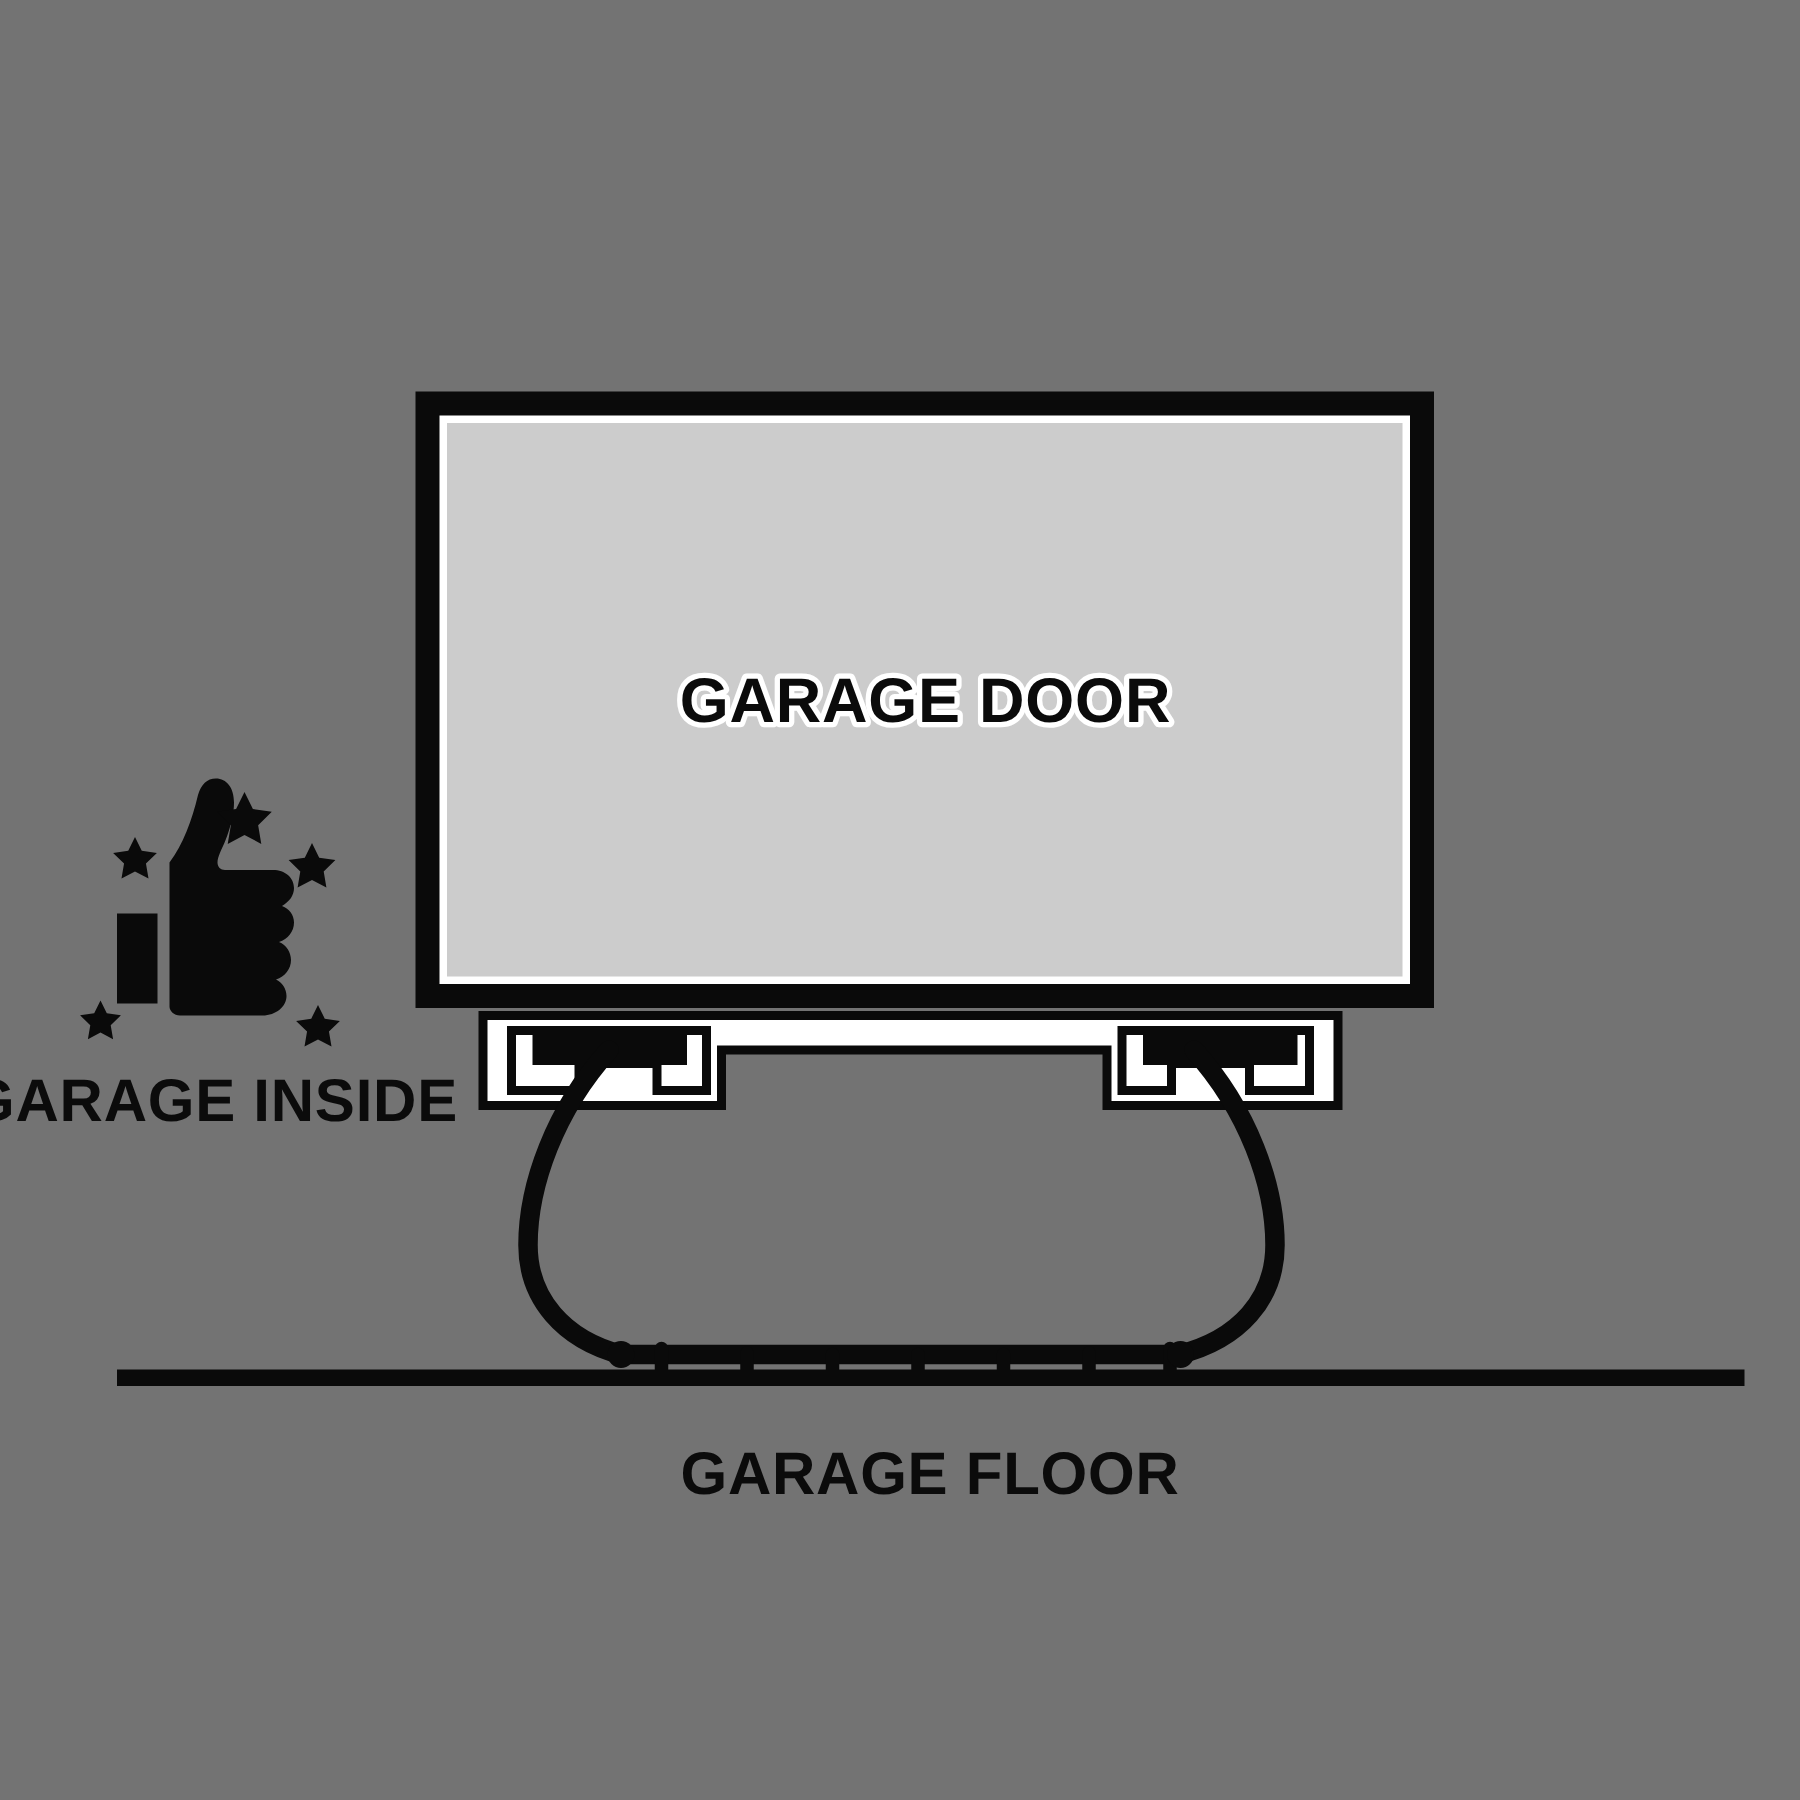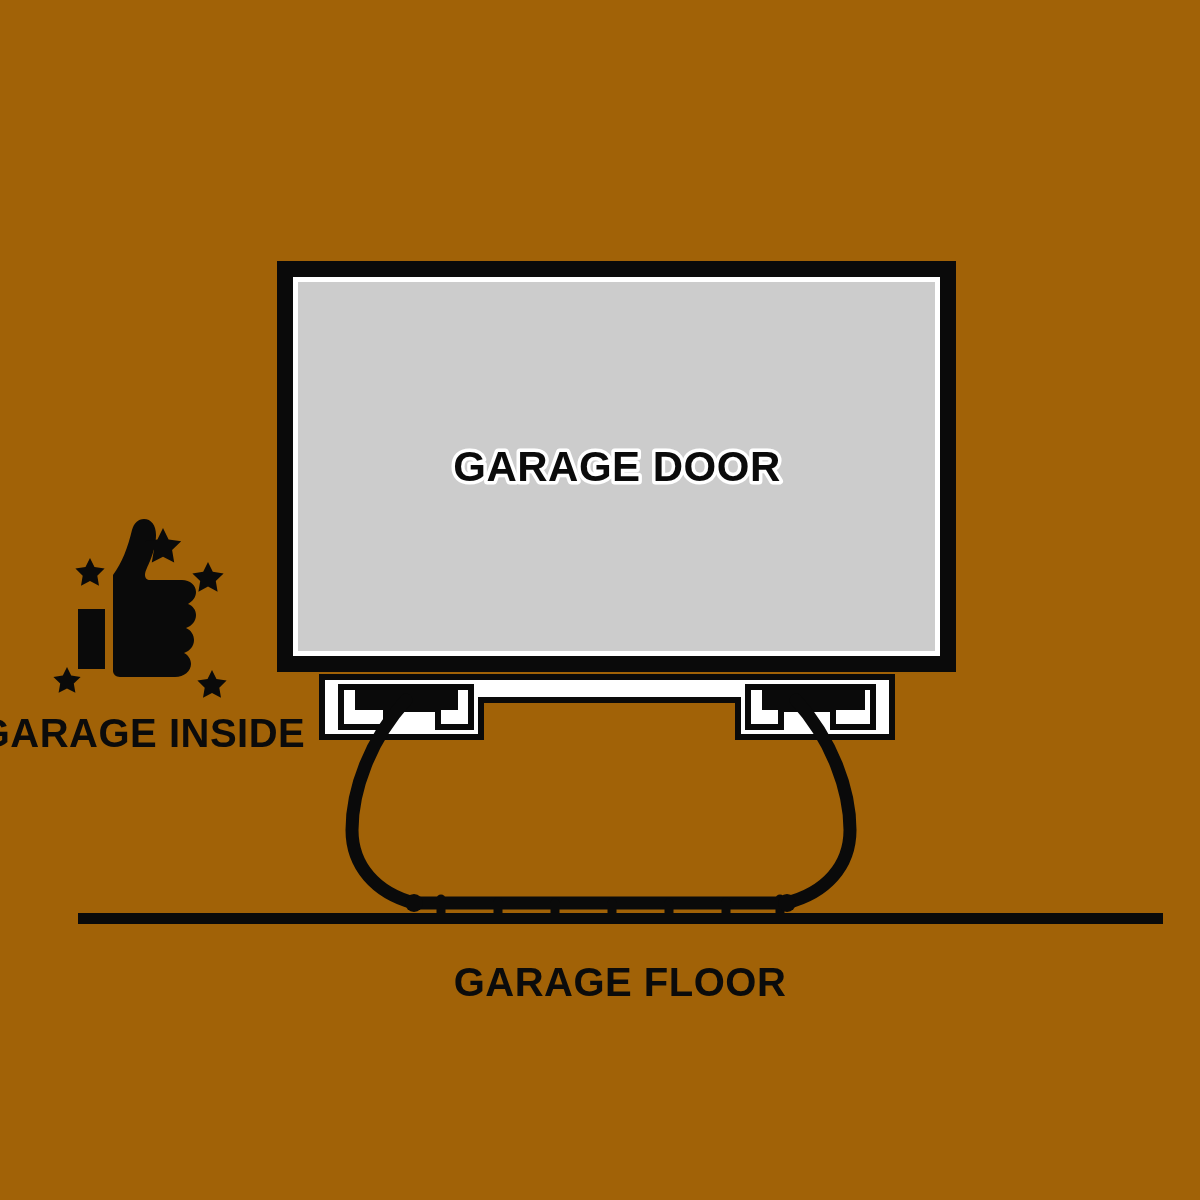--- a/index.html
+++ b/index.html
@@ -8,21 +8,21 @@
     padding: 0;
     background: #ffffff;
   }
   body {
     font-family: "Liberation Sans", sans-serif;
   }
   #stage {
     position: relative;
     width: 1200px;
     height: 1200px;
-    background: #a16207;
+    background: #737373;
     overflow: hidden;
   }
   #diagram-svg {
     position: absolute;
     left: 0;
     top: 0;
     width: 1200px;
     height: 1200px;
     display: block;
   }

